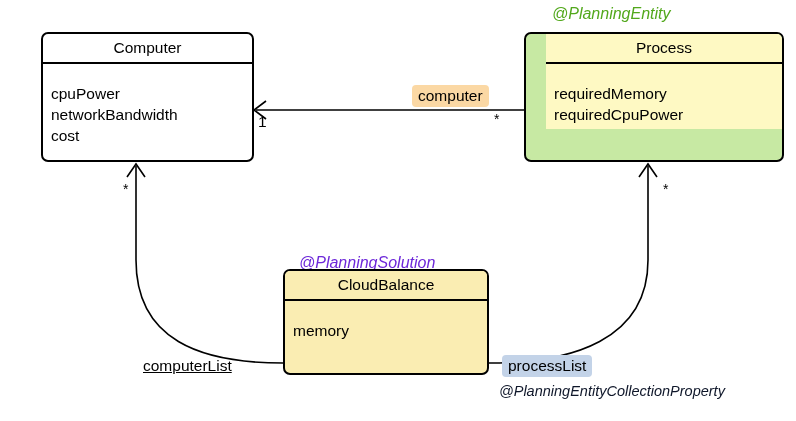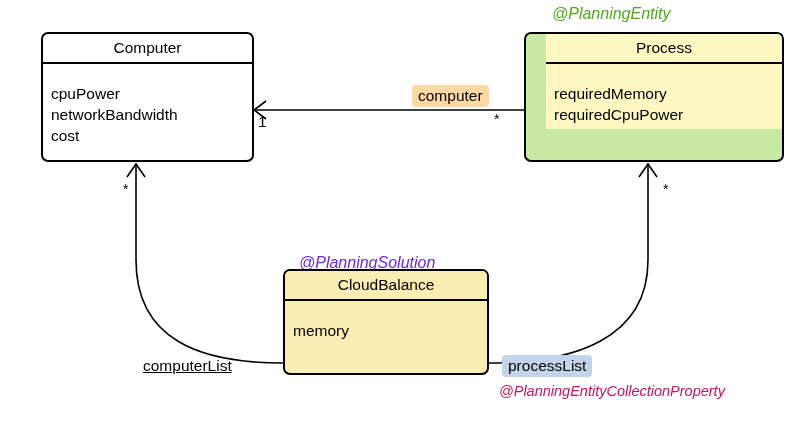--- a/index.html
+++ b/index.html
@@ -98,21 +98,21 @@
     color: #6d28d9;
   }
   #ann-planning-variable {
     left: 331px;
     top: 56px;
     color: #e8801a;
   }
   #ann-entity-collection {
     left: 499px;
     top: 384px;
-    color: #be185d;
+    color: #0f172a;
     font-size: 14.5px;
   }
 
   
   .role-label {
     position: absolute;
     font-size: 15.5px;
     color: #000000;
     white-space: nowrap;
     line-height: 1;

